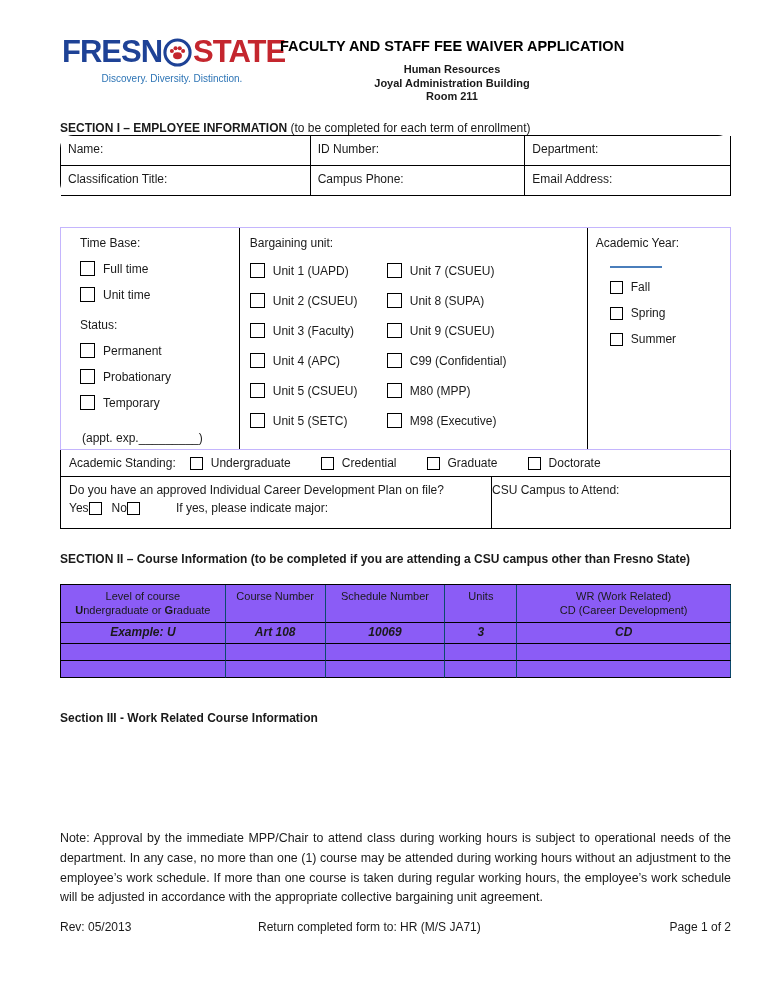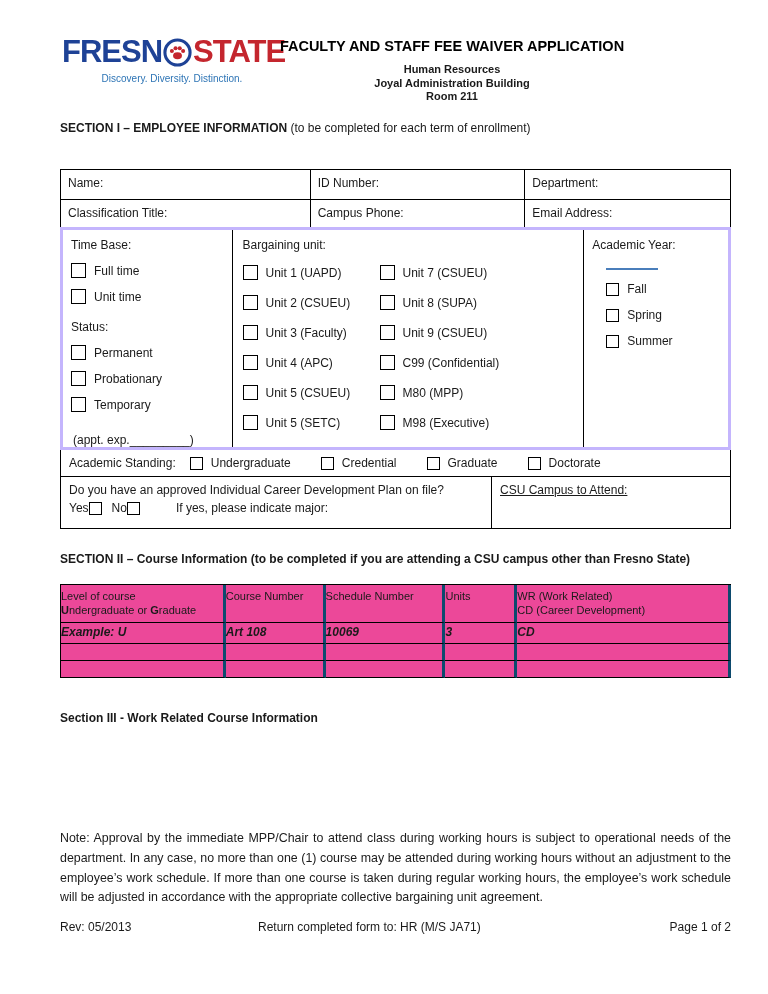--- a/index.html
+++ b/index.html
@@ -15,27 +15,27 @@
   .logo-fresn { font-size:31px; font-weight:700; letter-spacing:-1px; color:var(--brand-blue,#1e4296); }
   .logo-state { font-size:31px; font-weight:700; letter-spacing:-1px; color:var(--brand-red,#c4262e); }
   .paw { margin:0 1px; flex:0 0 auto; }
   .tagline { margin-top:3px; text-align:center; font-size:10px; color:var(--tagline-blue,#2d74b5); }
   .title-block { position:absolute; top:38px; left:452px; transform:translateX(-50%); text-align:center; white-space:nowrap; }
   .form-title { font-size:14.5px; font-weight:700; color:#000; margin-bottom:9px; }
   .form-sub { font-size:11px; font-weight:700; line-height:13.5px; }
 
   
   .s1-heading { top:121px; }
-  .table1 { top:169px; border-top:1px solid #000; border-left:1px solid #000; }
+  .table1 { top:135px; border-top:1px solid #000; border-left:1px solid #000;border-radius:13px; }
   .t1row { display:flex; }
   .t1c { border-right:1px solid #000; border-bottom:1px solid #000; height:30px; padding:6px 7px; background:#fff; }
   .c1{width:250px} .c2{width:215px} .c3{width:206px}
 
   .s1block { top:227px; }
-  .bigbox { display:flex; border:3px solid #c4b5fd; height:223px; }
+  .bigbox { display:flex; border:1px solid #c4b5fd; height:223px;padding-left:11px; }
   .bb1 { width:170px; padding:8px 6px 0 8px; }
   .bb2 { width:355px; padding:8px 8px 0 10px; border-left:1px solid #000; }
   .bb3 { width:146px; padding:8px 6px 0 8px; border-left:1px solid #000; }
   .cb { display:inline-block; flex:0 0 auto; width:15px; height:15px; border:1px solid #000; background:#fff; }
   .cb.sm { width:13px; height:13px; }
   .cbrow { display:flex; align-items:center; gap:8px; }
   .bb1 .cbrow { margin-top:11px; }
   .status-label { margin-top:16px; }
   .appt { margin-top:21px; padding-left:2px; }
   .unit-cols { display:flex; margin-top:13px; }
@@ -45,30 +45,30 @@
   .bb3-line { width:52px; height:2px; background:var(--fill-line-blue,#4a7ebb); margin:16px 0 12px 14px; }
   .bb3 .cbrow { margin:0 0 12px 14px; }
 
   .standing { display:flex; align-items:center; height:27px; border:1px solid #000; border-top:none; padding:0 8px; }
   .standing-label { margin-right:14px; }
   .standing .cbrow { margin-right:30px; gap:8px; }
   .standing .cb { width:13px; height:13px; }
 
   .career { display:flex; border:1px solid #000; border-top:none; height:52px; }
   .career-left { width:430px; padding:6px 8px; }
-  .career-right { flex:1; border-left:1px solid #000; padding:6px 8px;text-decoration:underline; }
+  .career-right { flex:1; border-left:1px solid #000; padding:6px 0; }
   .career-line2 { display:flex; align-items:center; margin-top:4px; }
   .yn { display:flex; align-items:center; gap:0; margin-right:10px; }
   .ifyes { margin-left:26px; }
 
   
   .s2-heading { top:552px; font-weight:700; }
   .table2 { top:584px; border-top:1px solid #000; border-left:1px solid #000; }
   .t2row { display:flex; }
-  .t2c { border-right:3px solid #0c4a6e; border-bottom:1px solid #000; text-align:left; background:#ec4899; }
+  .t2c { border-right:1px solid #0c4a6e; border-bottom:1px solid #000; text-align:center; background:#8b5cf6; }
   .t2h { font-size:11px; padding-top:4px; height:38px; line-height:14px; }
   .t2e { height:21px; font-weight:700; font-style:italic; padding-top:2px; }
   .t2b { height:17px; }
   .col-level{width:165px} .col-course{width:100px} .col-sched{width:120px} .col-units{width:72px} .col-wr{width:214px}
 
   
   .s3-heading { top:711px; font-weight:700; }
   .s3-box { top:732px; border:1px solid #000; height:78px; padding:7px 10px; font-size:12.3px; line-height:19.5px; }
 
   .note { top:829px; font-size:12.4px; line-height:19.8px; text-align:justify; }

